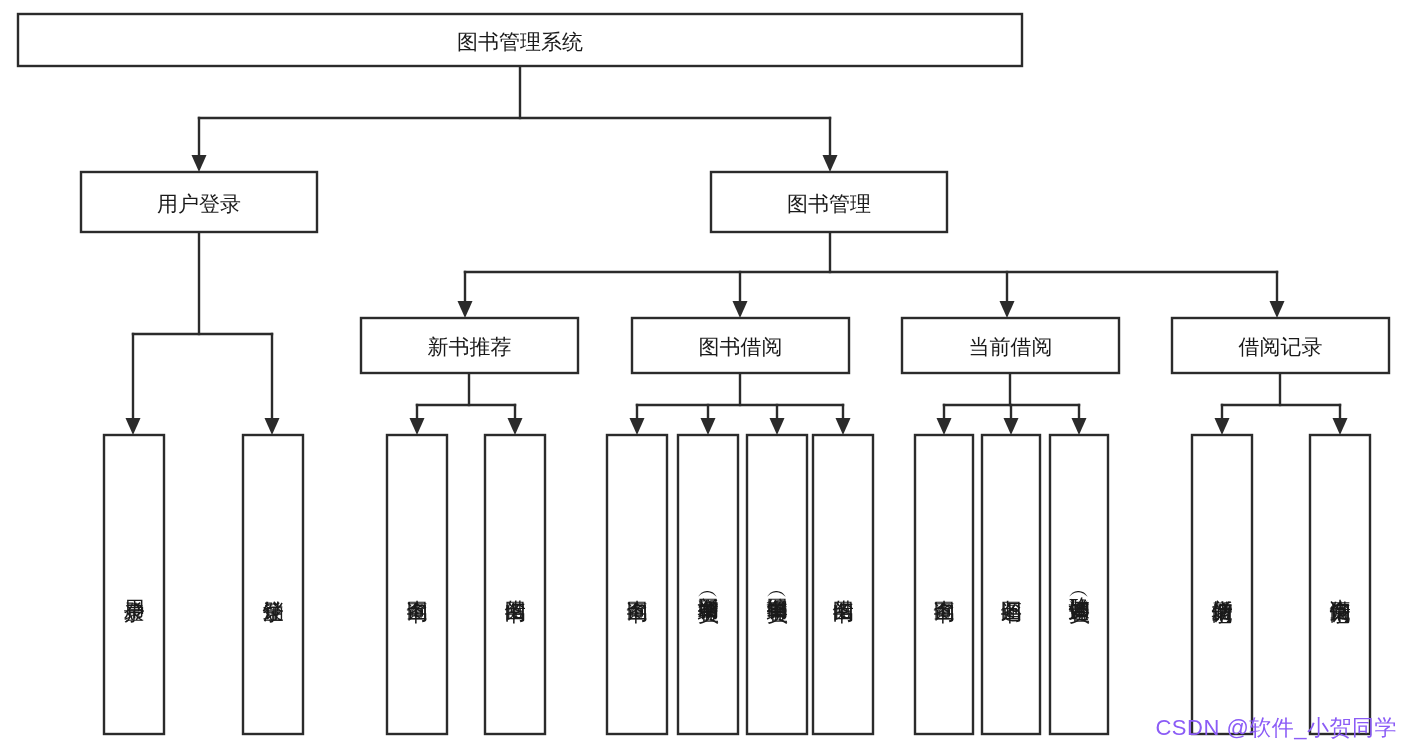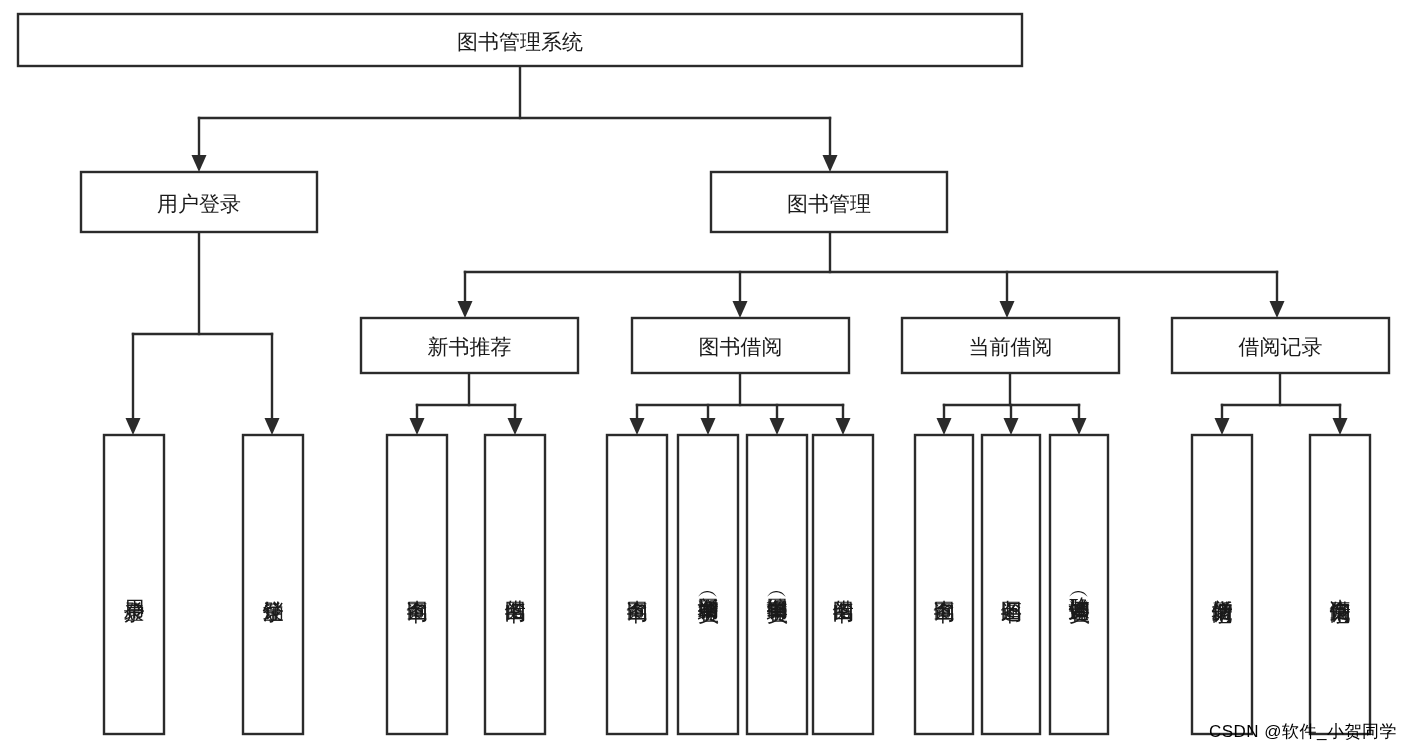--- a/index.html
+++ b/index.html
@@ -59,22 +59,22 @@
     align-items: center;
     justify-content: center;
     white-space: nowrap;
     pointer-events: none;
   }
   .watermark {
     position: absolute;
     right: 8px;
     bottom: 4px;
     font-family: "Liberation Sans", "DejaVu Sans", sans-serif;
-    font-size: 17px;
-    color: #000000;
+    font-size: 22px;
+    color: #8b5cf6;
     white-space: nowrap;
     letter-spacing: 0.5px;
   }
 </style>
 </head>
 <body>
 
 <div id="diagram-root">
 
   <svg class="flow" viewBox="0 0 1405 747">

